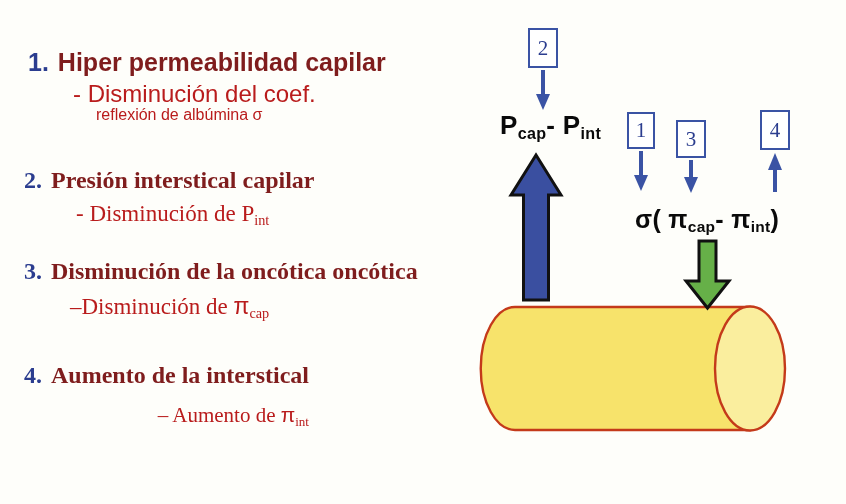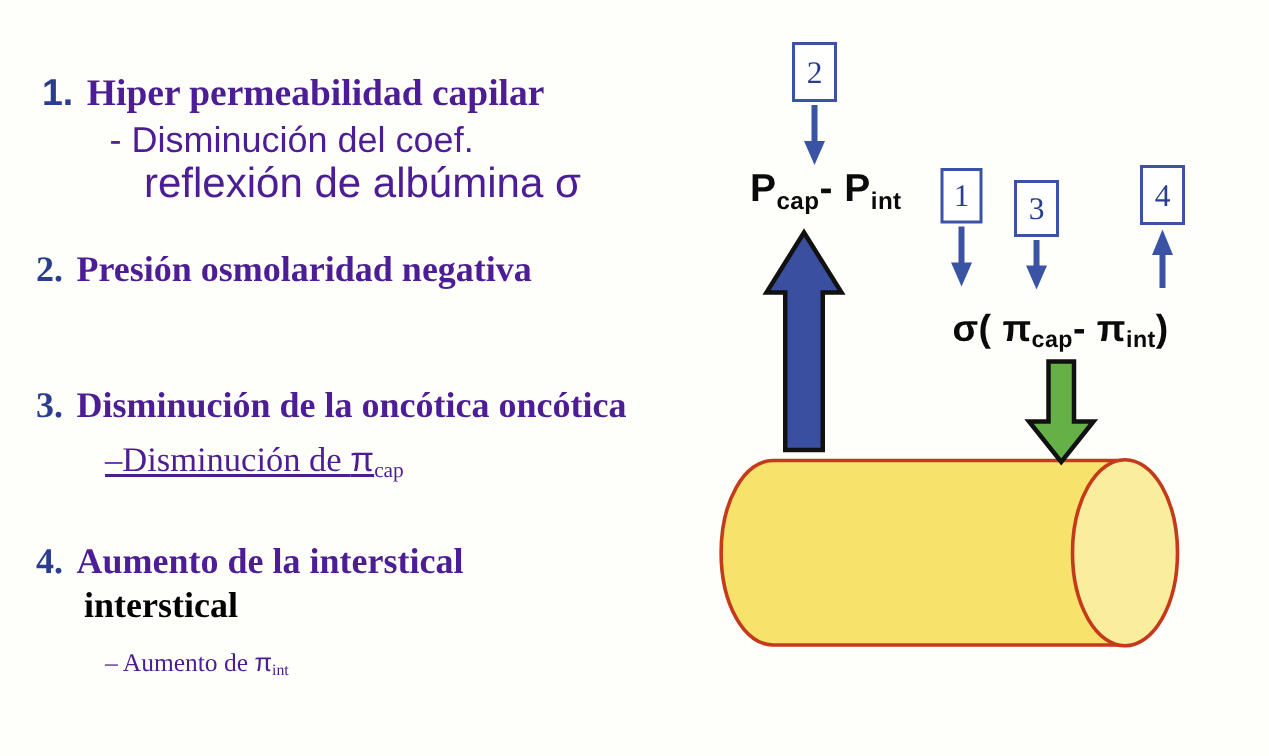--- a/index.html
+++ b/index.html
@@ -34,54 +34,54 @@
   .item-head {
     display: flex;
     align-items: baseline;
     white-space: nowrap;
   }
   .item-num {
     color: #2b3d8f;
     font-weight: bold;
     margin-right: 9px;
   }
-  .item-title { color: #4c1d95; font-weight: bold; font-family: Liberation Serif, serif; }
+  .item-title { color: #7f1d1d; font-weight: bold; }
 
   .item-sub {
-    color: #4c1d95;
+    color: #b91c1c;
     white-space: nowrap;
   }
 
   
   .sans { font-family: "Liberation Sans", sans-serif; }
   .serif { font-family: "Liberation Serif", serif; }
 
   #item-1 { left: 28px; top: 48px; }
   #item-1 .item-head { font-size: 25px; }
   #item-1 .item-num { font-size: 25px; }
   #item-1 .sub-1 { font-size: 24px; margin-left: 45px; margin-top: 3px; }
-  #item-1 .sub-2 { font-size: 28px; margin-left: 68px; margin-top: -2px; }
+  #item-1 .sub-2 { font-size: 16px; margin-left: 68px; margin-top: -2px; }
 
   #item-2 { left: 24px; top: 167px; }
   #item-2 .item-head { font-size: 24px; }
   #item-2 .item-num { font-size: 24px; }
   #item-2 .item-sub { font-size: 23px; margin-left: 52px; margin-top: 7px; }
 
   #item-3 { left: 24px; top: 258px; }
   #item-3 .item-head { font-size: 24px; }
   #item-3 .item-num { font-size: 24px; }
-  #item-3 .item-sub { font-size: 23px; margin-left: 46px; margin-top: 8px; text-decoration: underline; }
+  #item-3 .item-sub { font-size: 23px; margin-left: 46px; margin-top: 8px; }
 
   #item-4 { left: 24px; top: 362px; }
   #item-4 .item-head { font-size: 24px; }
   #item-4 .item-num { font-size: 24px; }
   #item-4 .title-line2 {
     font-size: 24px; font-weight: bold; margin-left: 32px; margin-top: 2px;
   }
-  #item-4 .item-sub { font-size: 17px; margin-left: 46px; margin-top: 14px; }
+  #item-4 .item-sub { font-size: 21px; margin-left: 84px; margin-top: 14px; text-align: right; }
 
   sub {
     font-size: 0.62em;
     vertical-align: baseline;
     position: relative;
     top: 0.28em;
   }
   .pi-glyph { font-family: "Liberation Sans", sans-serif; }
 
   
@@ -136,38 +136,38 @@
         <span class="item-num">1.</span>
         <span class="item-title">Hiper permeabilidad capilar</span>
       </div>
       <div class="item-sub sub-1">- Disminución del coef.</div>
       <div class="item-sub sub-2">reflexión de albúmina σ</div>
     </div>
 
     <div class="list-item serif" id="item-2">
       <div class="item-head">
         <span class="item-num">2.</span>
-        <span class="item-title">Presión osmolaridad negativa</span>
-      </div>
+        <span class="item-title">Presión interstical capilar</span>
+      </div>
+      <div class="item-sub"><span>-  Disminución de P</span><sub>int</sub></div>
     </div>
 
     <div class="list-item serif" id="item-3">
       <div class="item-head">
         <span class="item-num">3.</span>
         <span class="item-title">Disminución de la oncótica oncótica</span>
       </div>
       <div class="item-sub"><span>–Disminución de </span><span class="pi-glyph">π</span><sub>cap</sub></div>
     </div>
 
     <div class="list-item serif" id="item-4">
       <div class="item-head">
         <span class="item-num">4.</span>
         <span class="item-title">Aumento de la interstical</span>
       </div>
-      <div class="title-line2">interstical</div>
       <div class="item-sub"><span>–  Aumento de </span><span class="pi-glyph">π</span><sub>int</sub></div>
     </div>
   </div>
 
   <div id="diagram">
 
     <div class="num-box" id="box-2" style="left:48px; top:28px; width:30px; height:40px;">2</div>
 
     <div class="num-box" id="box-1" style="left:147px; top:112px; width:28px; height:37px;">1</div>
 

